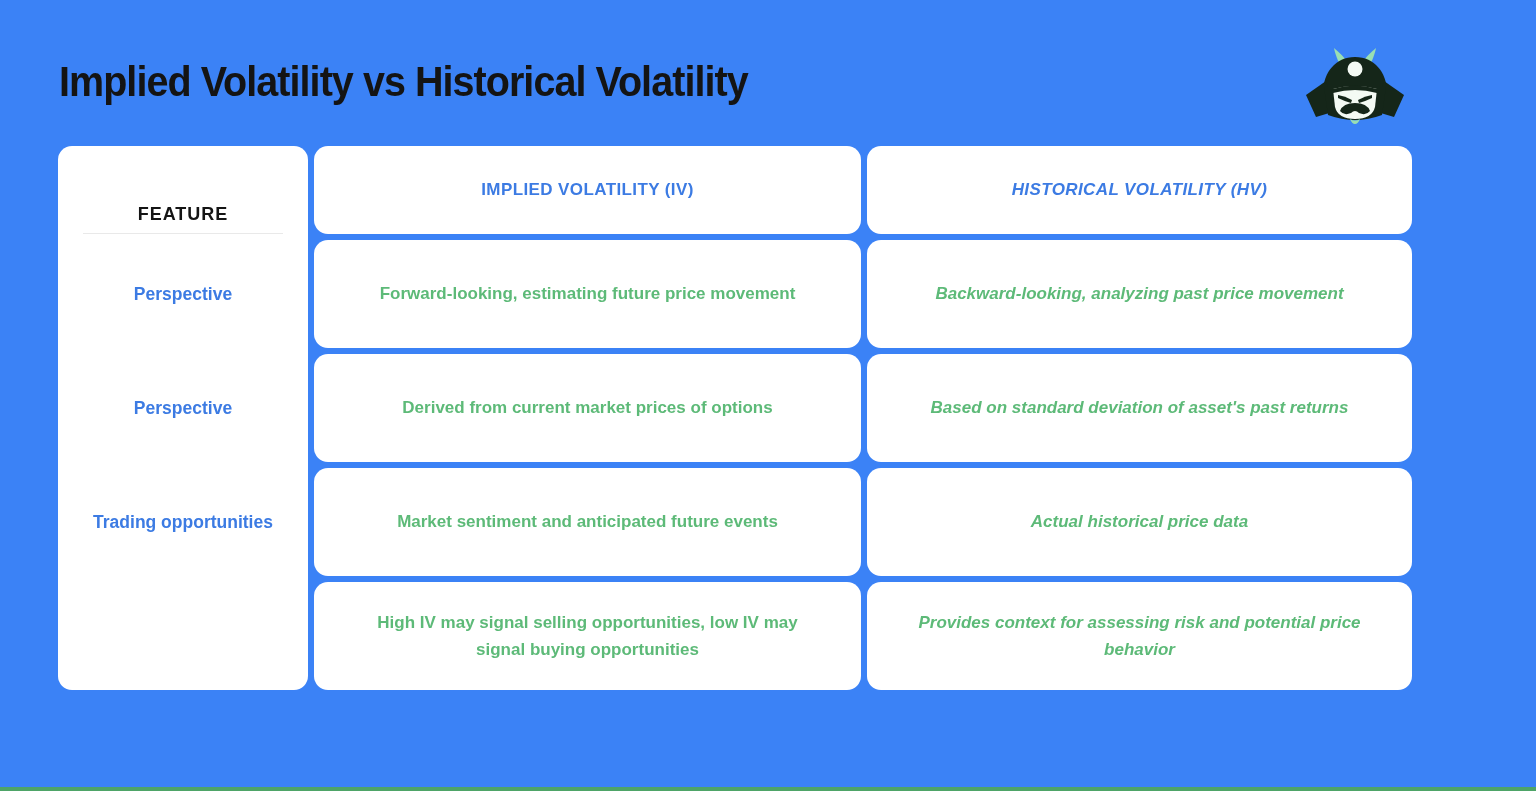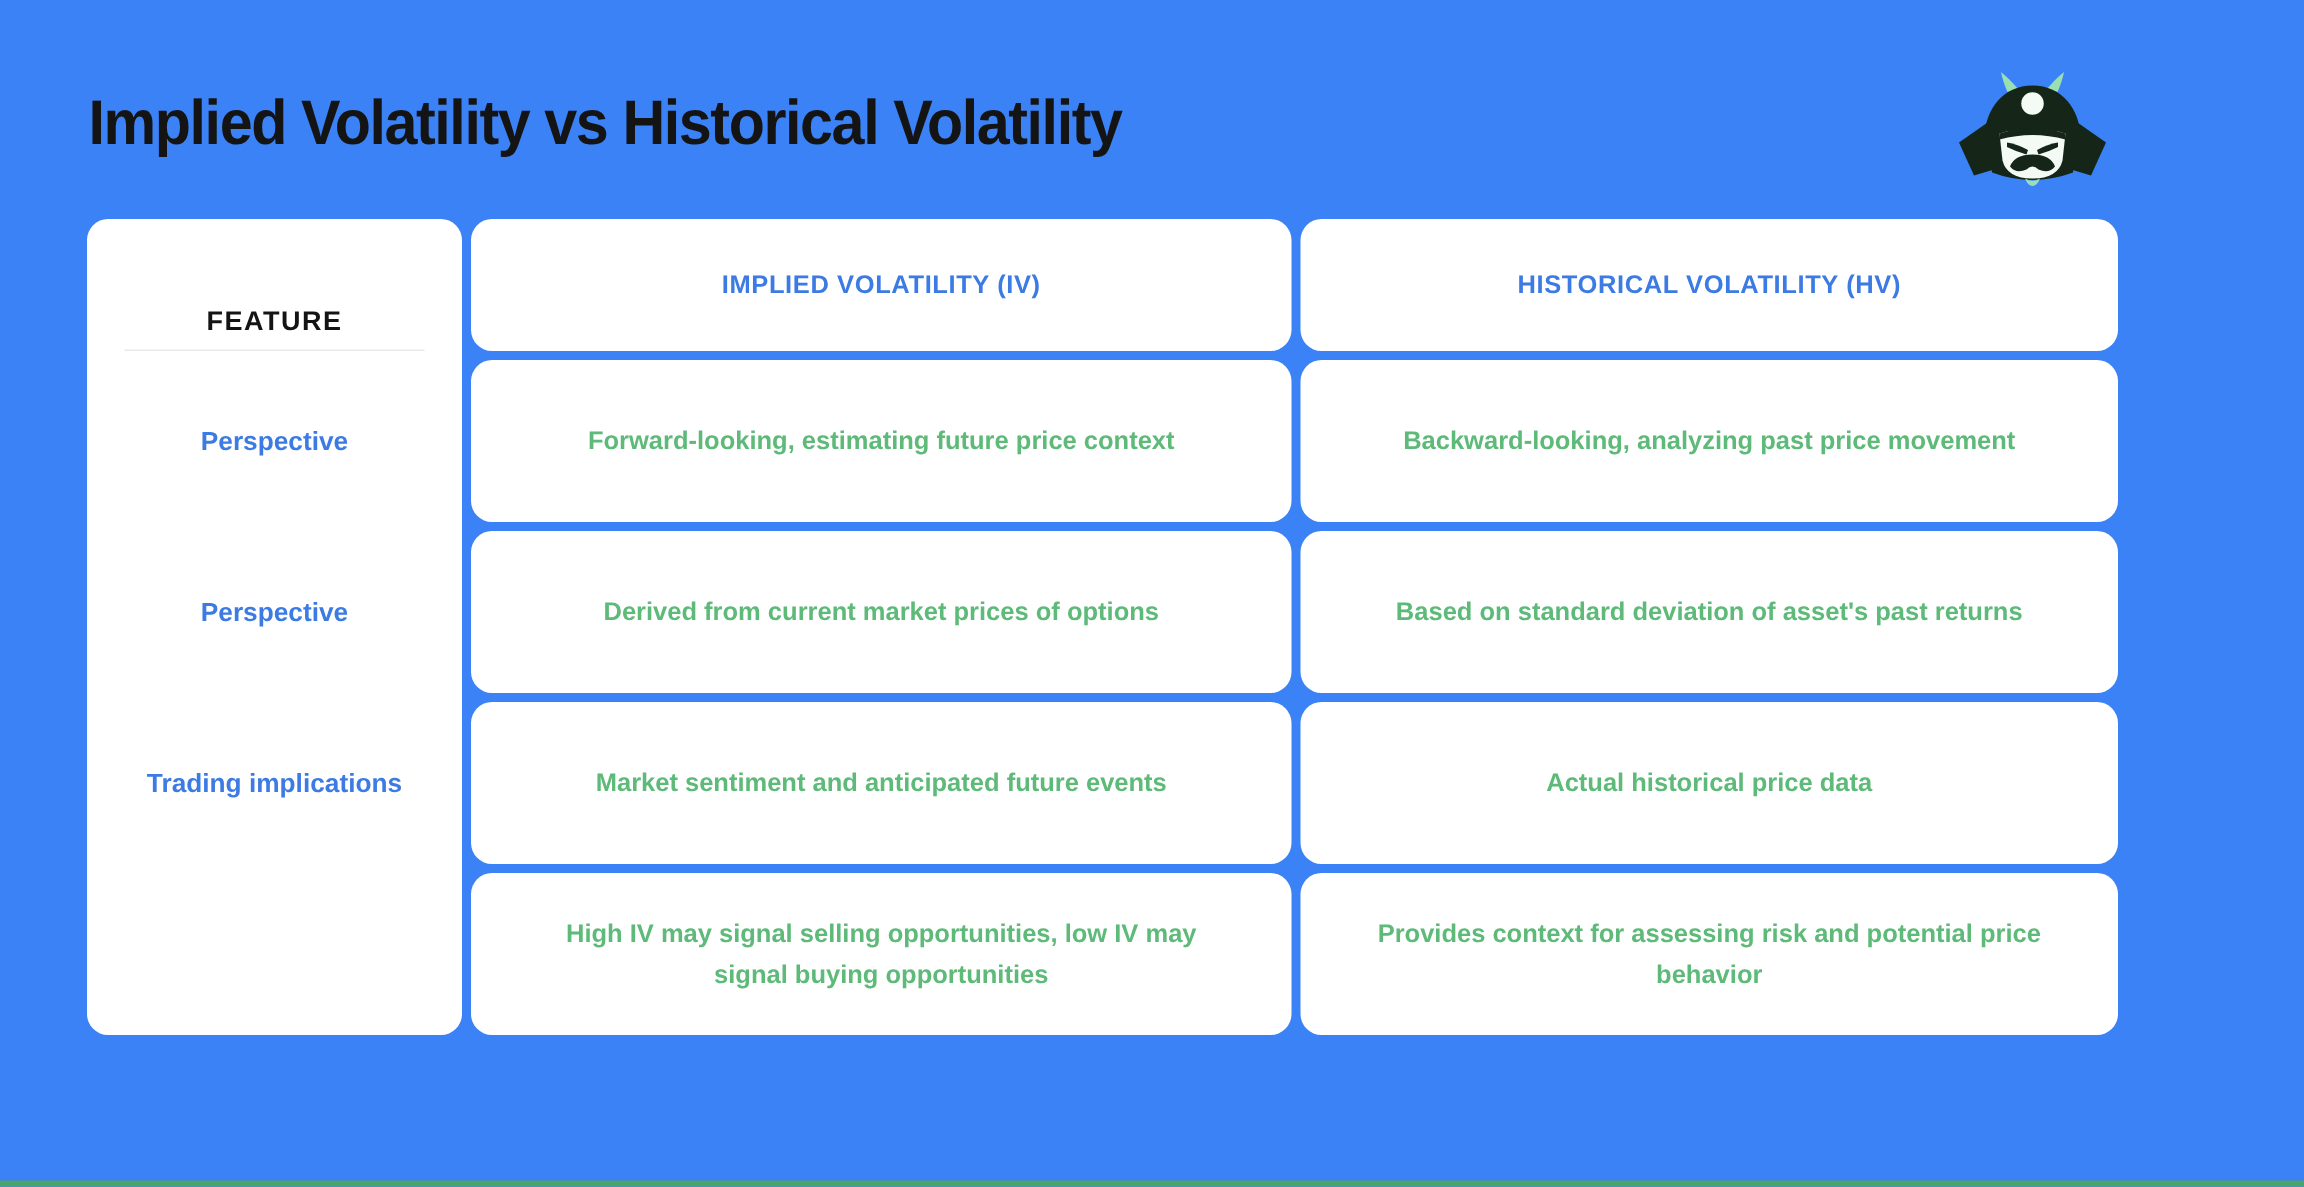--- a/index.html
+++ b/index.html
@@ -43,21 +43,21 @@
   .col-head{
     display:flex; align-items:center; justify-content:center; text-align:center;
     font-size:17px; font-weight:700; color:#3c7be3; letter-spacing:.4px;
   }
   .cell{
     display:flex; align-items:center; justify-content:center; text-align:center;
     font-size:17px; font-weight:700; color:#5dba78; padding:0 38px; line-height:1.6;
   }
 
   .r1{grid-row:1;} .r2{grid-row:2;} .r3{grid-row:3;} .r4{grid-row:4;} .r5{grid-row:5;}
-  .c2{grid-column:2;} .c3{grid-column:3;}
+  .c2{grid-column:2;} .c3{grid-column:3;font-style:italic;}
 
   .bottom-strip{position:absolute; left:0; bottom:0; width:100%; height:4px; background:#4ea467;}
 </style>
 </head>
 <body>
 
 <div class="canvas">
 
   <h1 class="page-title">Implied Volatility vs Historical Volatility</h1>
 
@@ -91,27 +91,27 @@
 
   <div class="table-grid">
 
     <div class="card feature-col">
       <div class="feature-head">
         <span>FEATURE</span>
         <div class="divider"></div>
       </div>
       <div class="feature-label">Perspective</div>
       <div class="feature-label">Perspective</div>
-      <div class="feature-label">Trading implications</div>
+      <div class="feature-label">Trading opportunities</div>
     </div>
 
     <div class="card col-head r1 c2">IMPLIED VOLATILITY (IV)</div>
     <div class="card col-head r1 c3">HISTORICAL VOLATILITY (HV)</div>
 
-    <div class="card cell r2 c2">Forward-looking, estimating future price context</div>
+    <div class="card cell r2 c2">Forward-looking, estimating future price movement</div>
     <div class="card cell r2 c3">Backward-looking, analyzing past price movement</div>
 
     <div class="card cell r3 c2">Derived from current market prices of options</div>
     <div class="card cell r3 c3">Based on standard deviation of asset's past returns</div>
 
     <div class="card cell r4 c2">Market sentiment and anticipated future events</div>
     <div class="card cell r4 c3">Actual historical price data</div>
 
     <div class="card cell r5 c2">High IV may signal selling opportunities, low IV may signal buying opportunities</div>
     <div class="card cell r5 c3">Provides context for assessing risk and potential price behavior</div>

